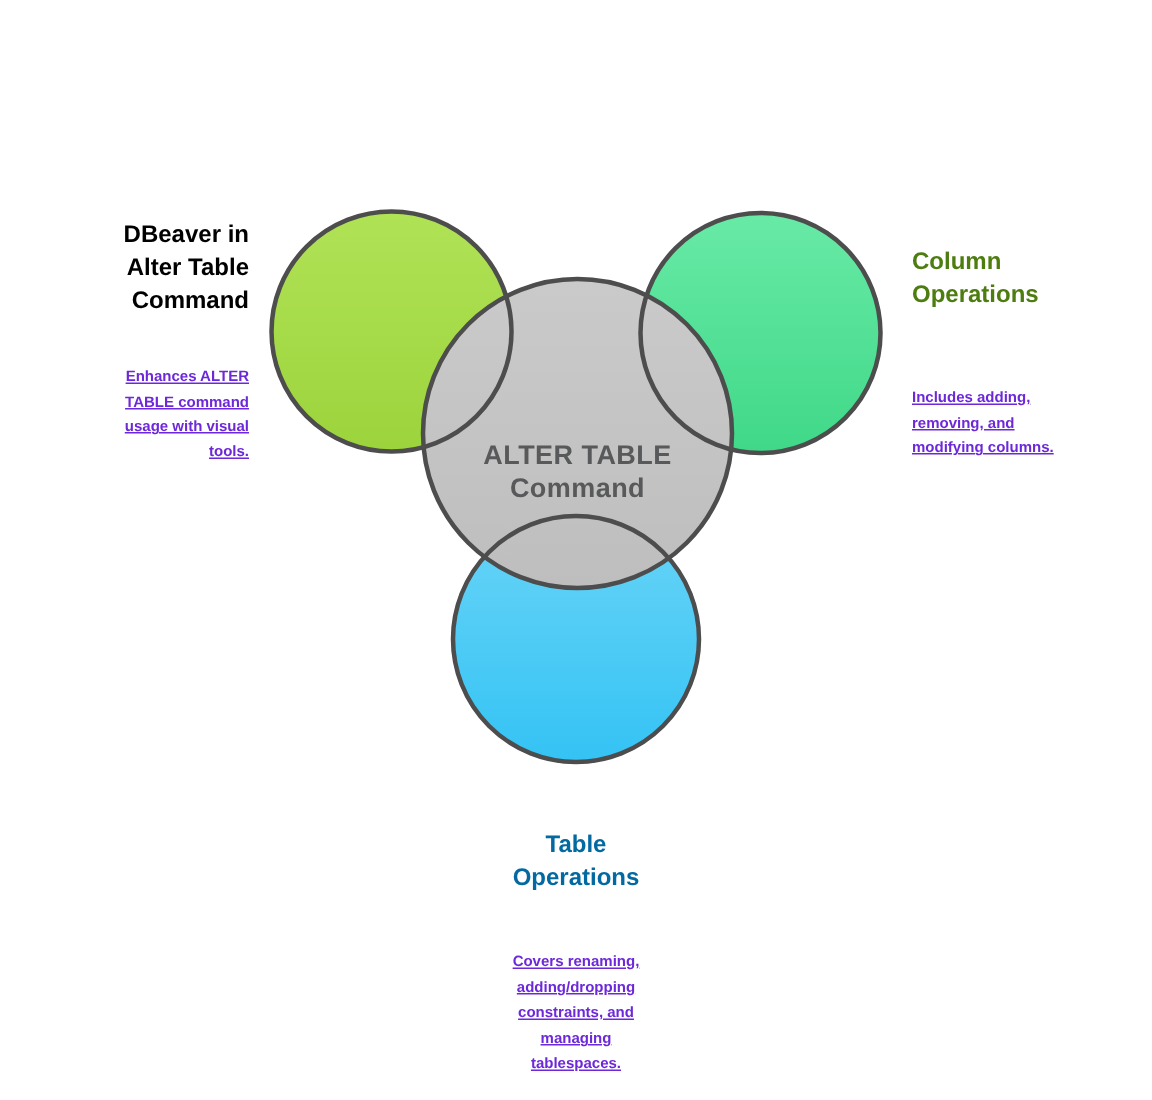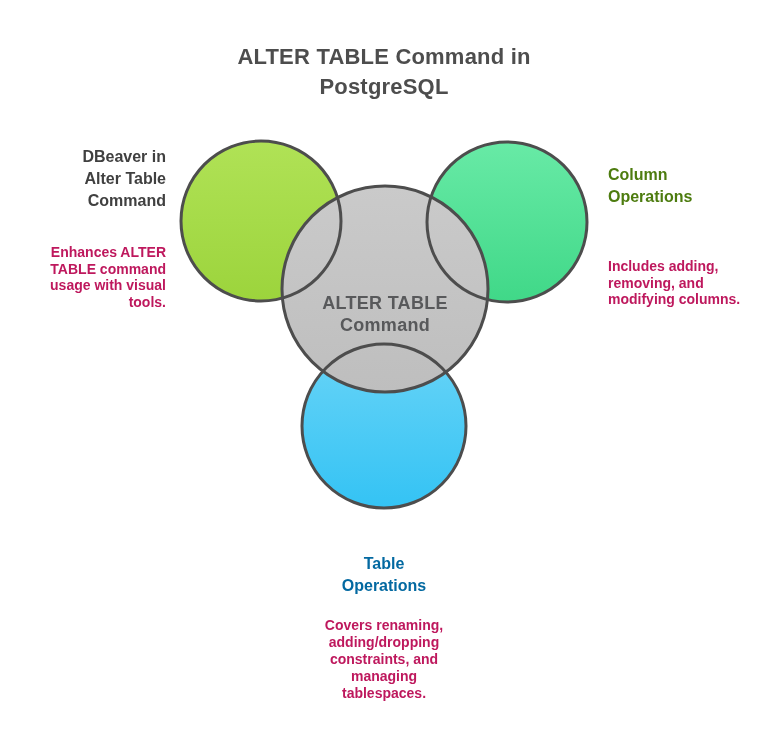--- a/index.html
+++ b/index.html
@@ -17,31 +17,31 @@
 
   .title {
     left: 0; top: 42; width: 768px; top: 42px;
     text-align: center;
     font-size: 22px; line-height: 30px; font-weight: 700;
     color: #4D4D4D;
     letter-spacing: 0.2px;
   }
 
   .heading { font-size: 16px; line-height: 22px; font-weight: 700; }
-  .desc    { font-size: 14px; line-height: 16.5px; font-weight: 700; color: #be185d; }
+  .desc    { font-size: 10px; line-height: 16.5px; font-weight: 700; color: #6d28d9; text-decoration: underline; }
 
   .block-left  { left: 24px;  top: 128px; width: 142px; text-align: right; }
   .block-right { left: 608px; top: 146px; width: 152px; text-align: left;  }
   .block-bottom{ left: 284px; top: 535px; width: 200px; text-align: center;}
 
   .block-left  .desc { margin-top: 14px; }
   .block-right .desc { margin-top: 32px; }
-  .block-bottom .desc{ margin-top: 2px; line-height: 17px; }
+  .block-bottom .desc{ margin-top: 18px; line-height: 17px; }
 
-  .c-lime  { color: #404040; }
+  .c-lime  { color: #000000; }
   .c-green { color: #4d7c0f; }
   .c-blue  { color: #0369a1; }
 
   .center-label {
     left: 285px; top: 292px; width: 200px;
     text-align: center;
     font-size: 18px; line-height: 22px; font-weight: 700;
     color: #58595B;
     letter-spacing: 0.3px;
   }
@@ -76,22 +76,20 @@
     <circle cx="384" cy="426" r="82" fill="url(#gradBlue)"></circle>
 
     <circle cx="385" cy="289" r="103" fill="url(#gradGray)"></circle>
 
     <circle cx="261" cy="221" r="80" fill="none" stroke-width="3" stroke="#4D4D4D"></circle>
     <circle cx="507" cy="222" r="80" fill="none" stroke-width="3" stroke="#4D4D4D"></circle>
     <circle cx="384" cy="426" r="82" fill="none" stroke-width="3" stroke="#4D4D4D"></circle>
     <circle cx="385" cy="289" r="103" fill="none" stroke-width="3" stroke="#4D4D4D"></circle>
   </svg>
 
-  <div class="txt title">ALTER TABLE Command in
-PostgreSQL</div>
 
   <div class="txt block-left">
     <div class="heading c-lime">DBeaver in
 Alter Table
 Command</div>
     <div class="desc">Enhances ALTER
 TABLE command
 usage with visual
 tools.</div>
   </div>

